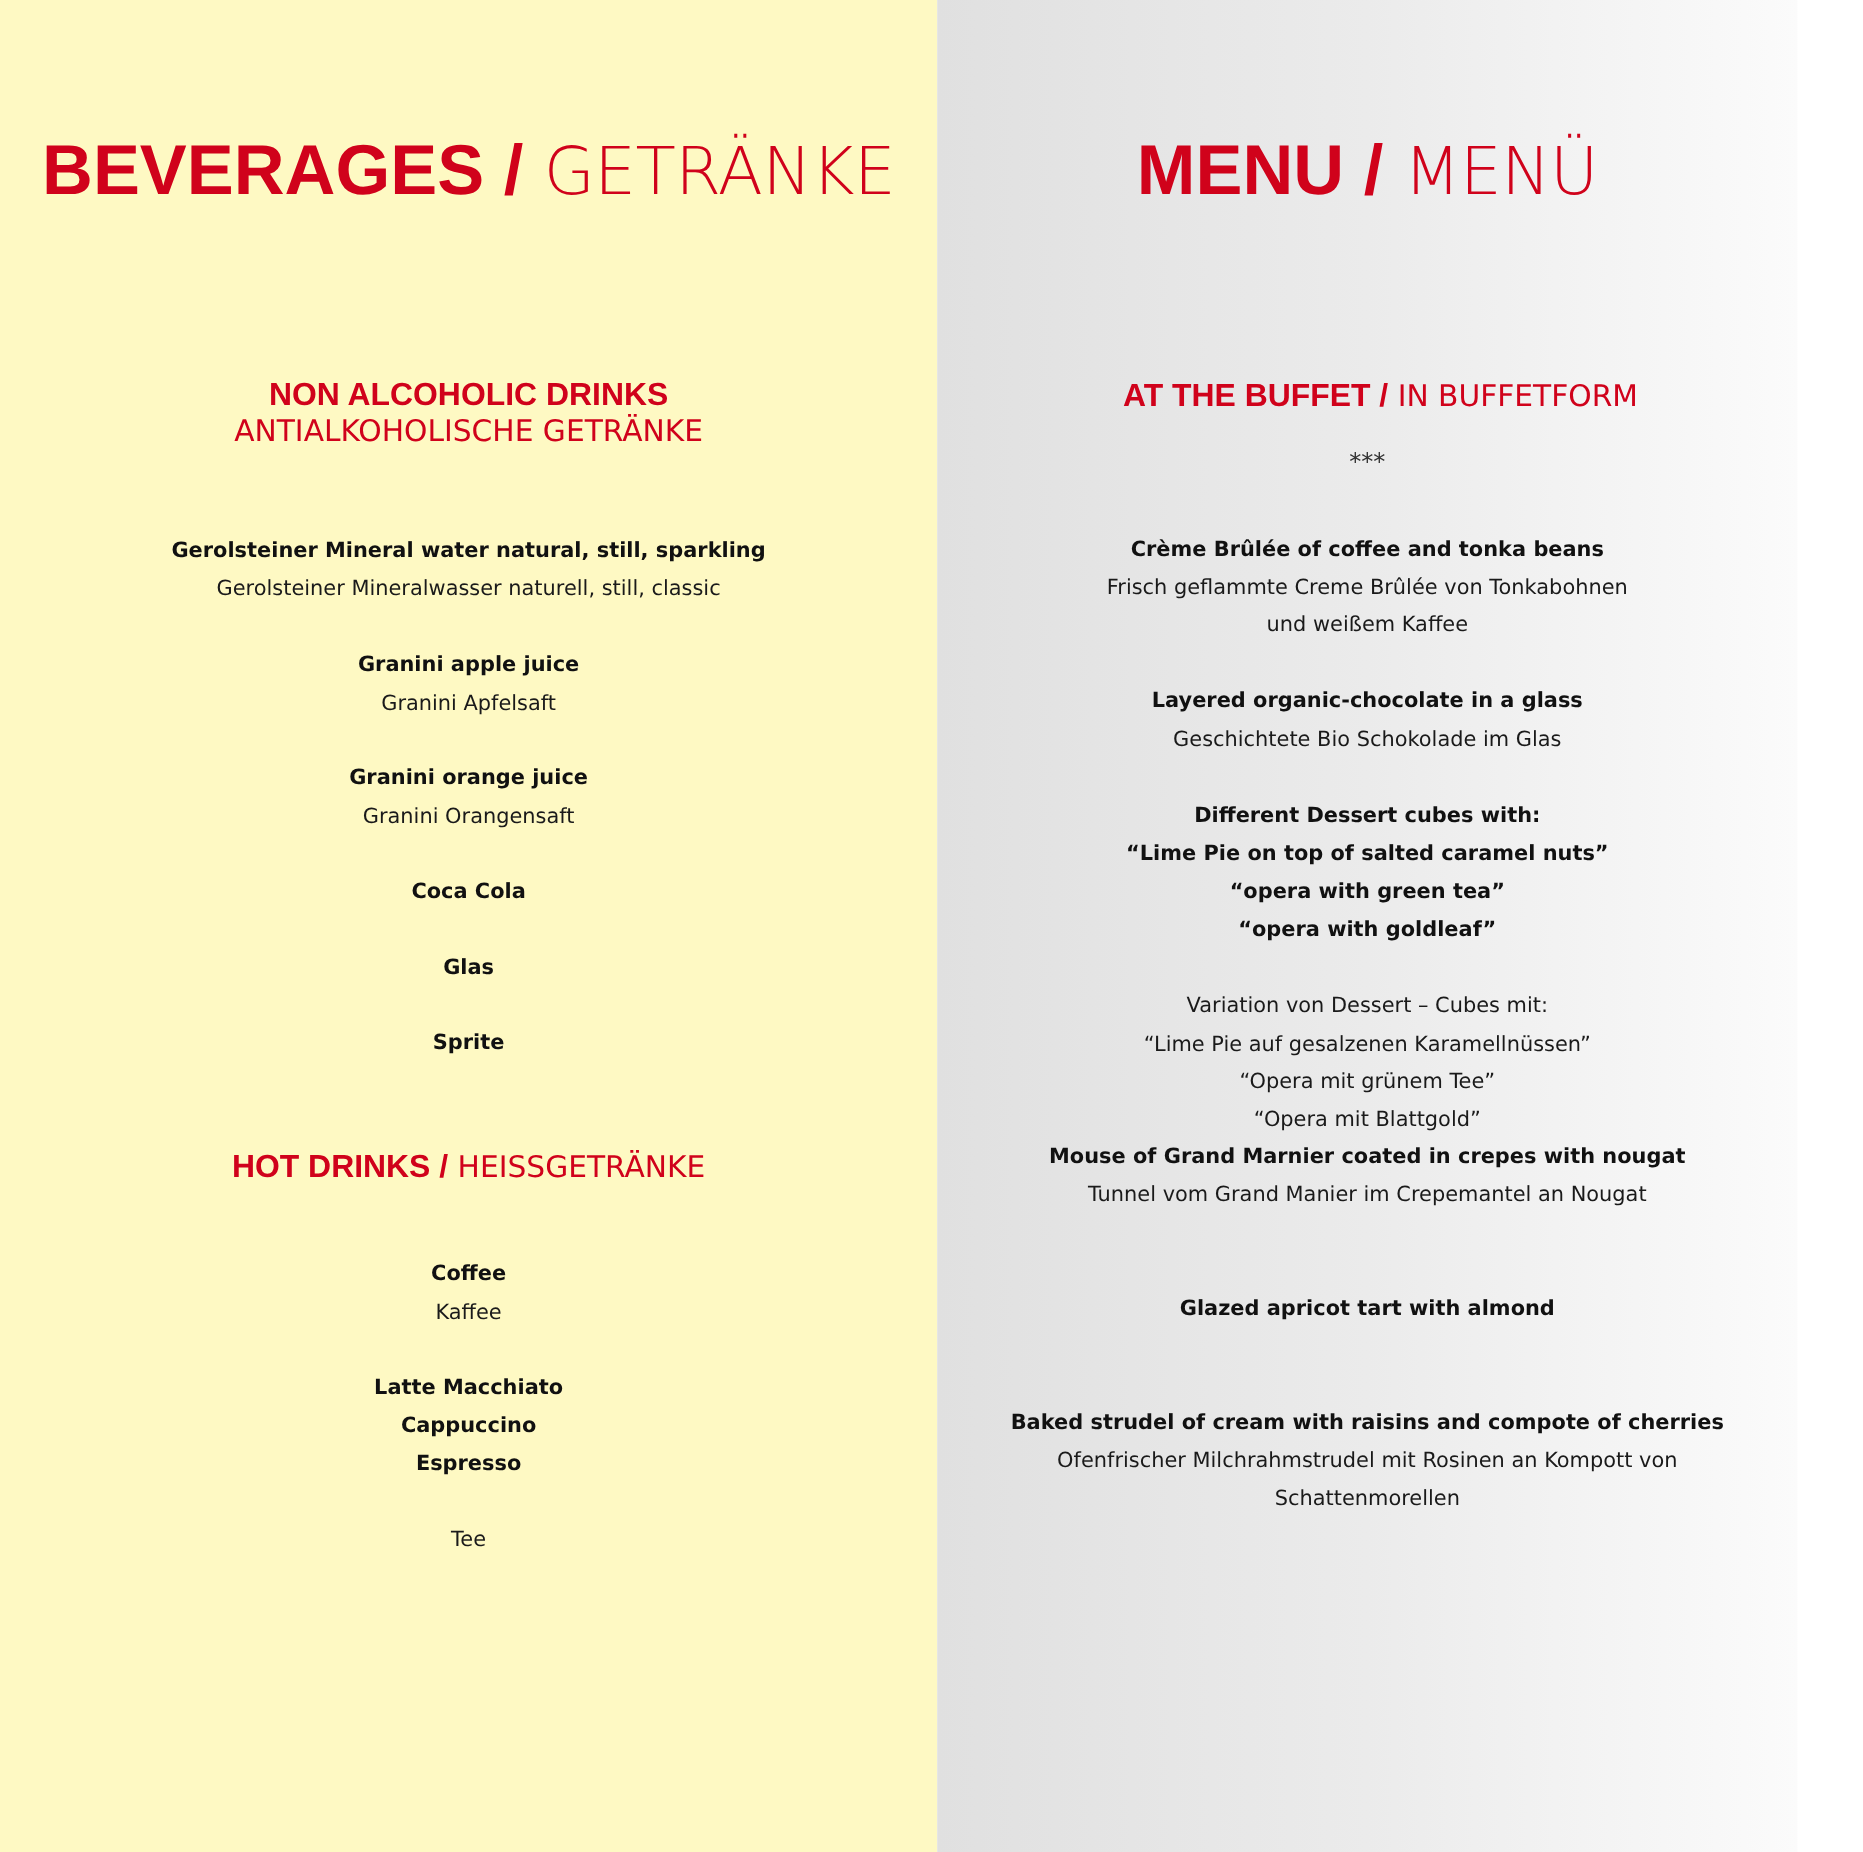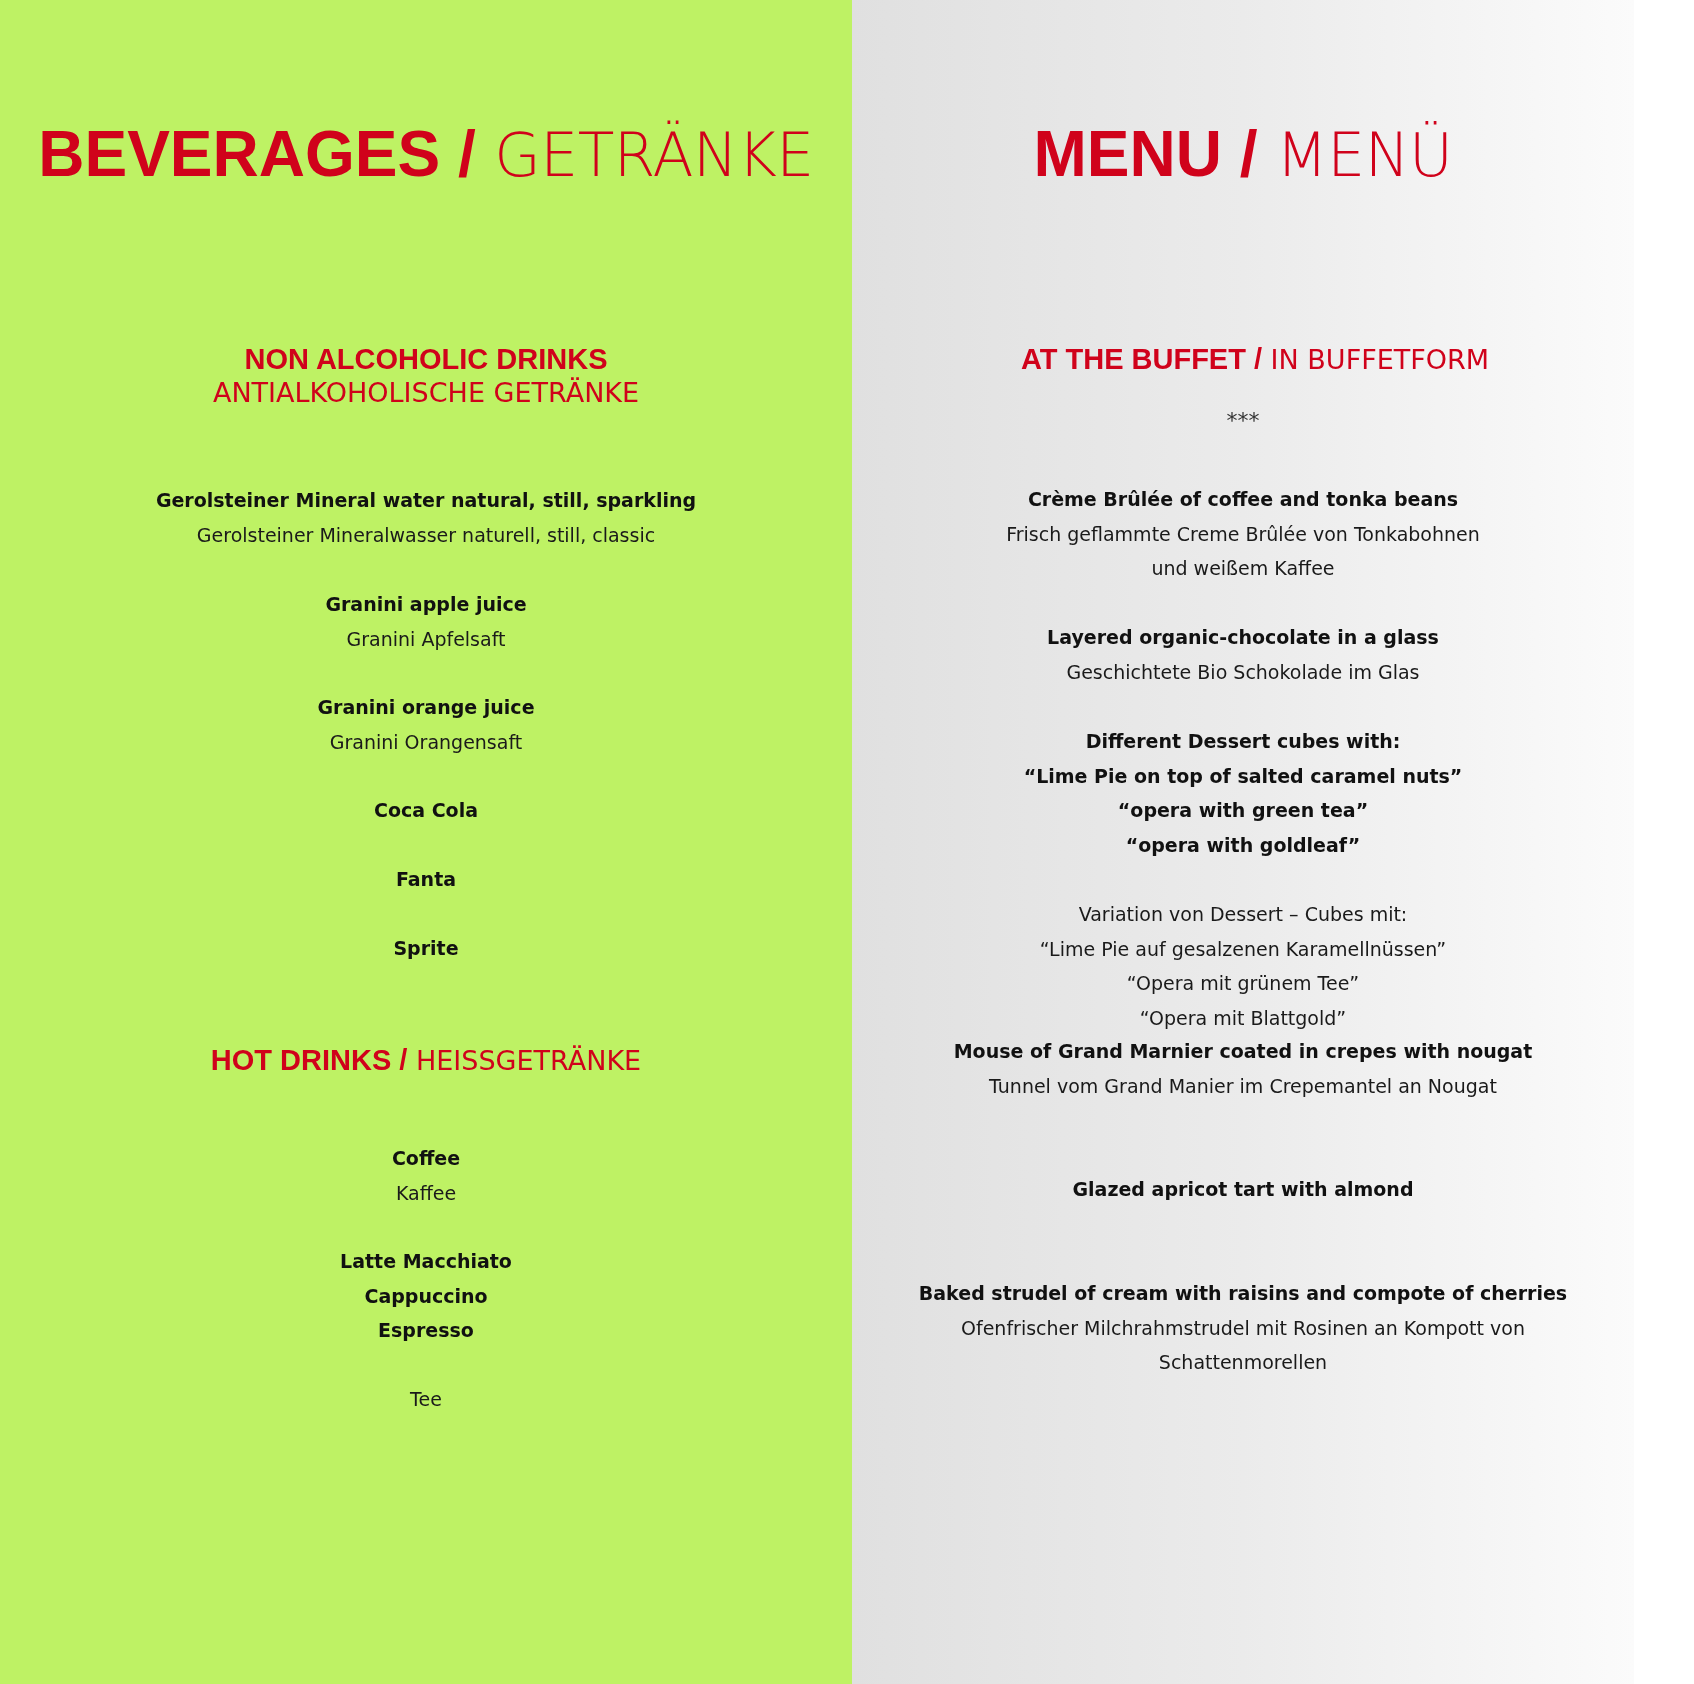--- a/index.html
+++ b/index.html
@@ -1,21 +1,21 @@
 <!DOCTYPE html>
 <html><head>
 <meta charset="utf-8">
 <style>
   html, body { margin:0; padding:0; }
   body {
     width:1694px; height:1684px; overflow:hidden; position:relative;
     font-family: "DejaVu Sans", sans-serif; background:#ffffff;
   }
   .col { position:absolute; top:0; height:1684px; }
-  #left { left:0; width:852px; background:#bef264; }
+  #left { left:0; width:852px; background:#fef9c3; }
   #right { left:852px; width:782px; background: linear-gradient(90deg, #e0e0e0 0%, #ebebeb 50%, #fbfbfb 100%); }
   .center { position:absolute; left:0; right:0; text-align:center; }
   .title { font-size:58px; color:#d0021b; letter-spacing:-0.5px; white-space:nowrap; line-height:1; }
   .title .b { font-family:"Liberation Sans", sans-serif; font-weight:bold; font-size:64px; letter-spacing:0px; }
   .title .l { font-family:"DejaVu Sans", sans-serif; font-weight:200; font-size:60px; -webkit-text-stroke:0; }
   .sec { font-size:29px; color:#d0021b; line-height:34px; white-space:nowrap; }
   .sec .b { font-family:"Liberation Sans", sans-serif; font-weight:bold; }
   .sec .l { font-family:"DejaVu Sans", sans-serif; font-weight:normal; font-size:27px; }
   .item { font-size:19px; line-height:34.6px; color:#111; }
   .item .en { font-family:"DejaVu Sans", sans-serif; font-weight:bold; display:block; }
@@ -44,21 +44,21 @@
     <span class="de">Granini Apfelsaft</span>
   </div>
   <div class="center item" style="top:690px;">
     <span class="en">Granini orange juice</span>
     <span class="de">Granini Orangensaft</span>
   </div>
   <div class="center item" style="top:793px;">
     <span class="en">Coca Cola</span>
   </div>
   <div class="center item" style="top:862px;">
-    <span class="en">Fanta</span>
+    <span class="en">Glas</span>
   </div>
   <div class="center item" style="top:931px;">
     <span class="en">Sprite</span>
   </div>
 
   <div class="center sec" style="top:1043px;">
     <span class="b">HOT DRINKS /</span><span class="l"> HEISSGETRÄNKE</span>
   </div>
 
   <div class="center item" style="top:1141px;text-align:center;">

